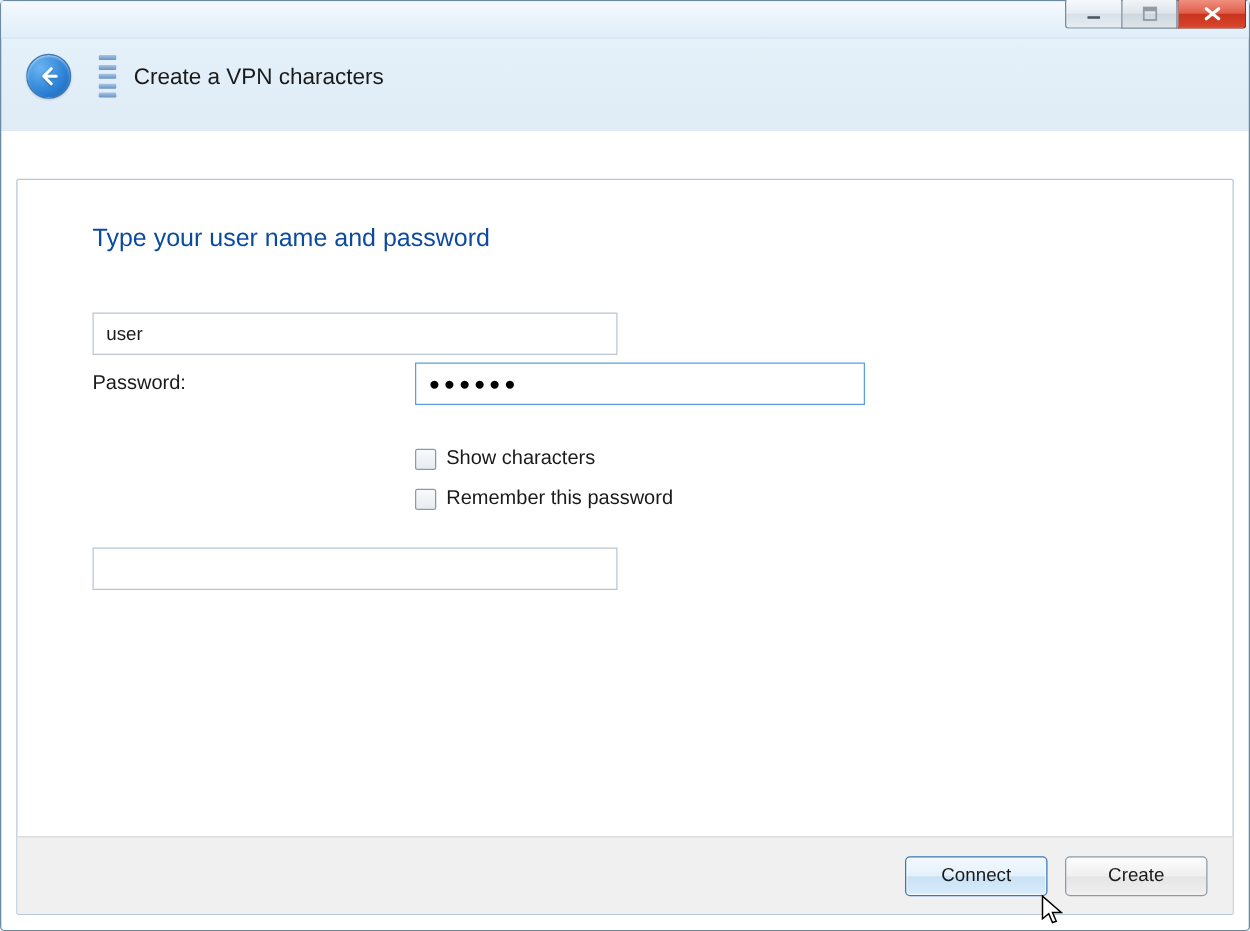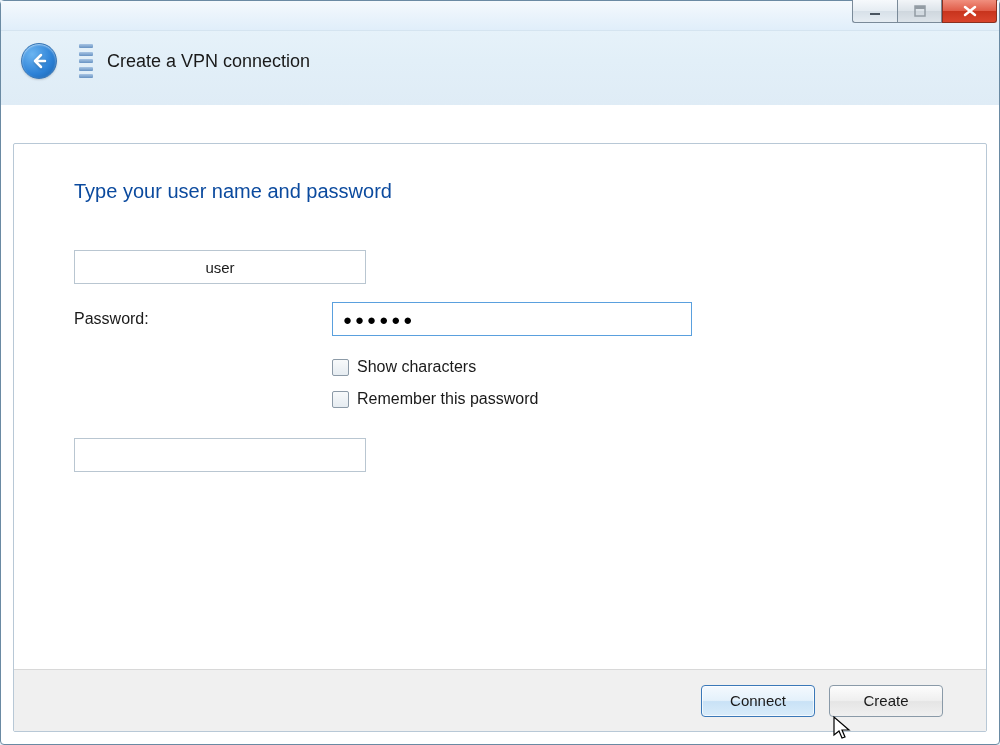--- a/index.html
+++ b/index.html
@@ -115,39 +115,38 @@
       font-size: 20px;
       color: #0b4a9e;
     }
     .form-row {
       position: absolute;
       left: 60px;
       display: flex;
       align-items: center;
     }
     .form-row.username { top: 106px; }
-    .form-row.password { top: 158px; align-items: center; }
+    .form-row.password { top: 146px; align-items: center; }
     .form-row.check1 { top: 214px; }
     .form-row.check2 { top: 246px; }
     .form-row.domain { top: 294px; }
     .form-label {
       width: 258px;
       font-size: 16px;
       color: #1a1a1a;
     }
     .text-field {
-      width: 292px;
+      width: 420px;
       height: 34px;
       border: 1px solid #b9c6d1;
       padding: 0 10px;
       font-size: 15px;
       font-family: inherit;
       color: #1a1a1a;
       background: #ffffff;
-      text-align: center;
     }
     .pw-dots {
       width: 360px;
       height: 34px;
       border: 1px solid #5aa0de;
       padding: 0 10px;
       font-size: 15px;
       background: #ffffff;
       display:flex;
       align-items:center;
@@ -176,21 +175,21 @@
       position: absolute;
       bottom: 0;
       left: 0;
       right: 0;
       height: 62px;
       background: #f0f0f0;
       border-top: 1px solid #d8d8d8;
       display: flex;
       align-items: center;
       justify-content: flex-end;
-      padding-right: 43px;
+      padding-right: 20px;
       gap: 14px;
     }
     .dlg-btn {
       min-width: 114px;
       height: 32px;
       border: 1px solid #8a9aa8;
       border-radius: 4px;
       background: linear-gradient(to bottom, #fdfdfd 0%, #efefef 48%, #e5e5e5 52%, #f0f0f0 100%);
       font-size: 15px;
       color: #1a1a1a;
@@ -243,21 +242,21 @@
         <path d="M12 4 L6 10 L12 16 M6 10 L16 10" stroke="white" stroke-width="2.5" fill="none" stroke-linecap="round" stroke-linejoin="round"></path>
       </svg>
     </div>
     <div class="conn-icon">
       <div class="bar"></div>
         <div class="bar"></div>
         <div class="bar"></div>
         <div class="bar"></div>
         <div class="bar"></div>
     </div>
-    <div class="header-title">Create a VPN connection</div>
+    <div class="header-title">Create a VPN characters</div>
   </div>
 
   <div class="content-pane">
 
     <div class="instruction">Type your user name and password</div>
 
     <div class="form-row username">
       <input type="text" class="text-field" value="user" style="">
     </div>
 

